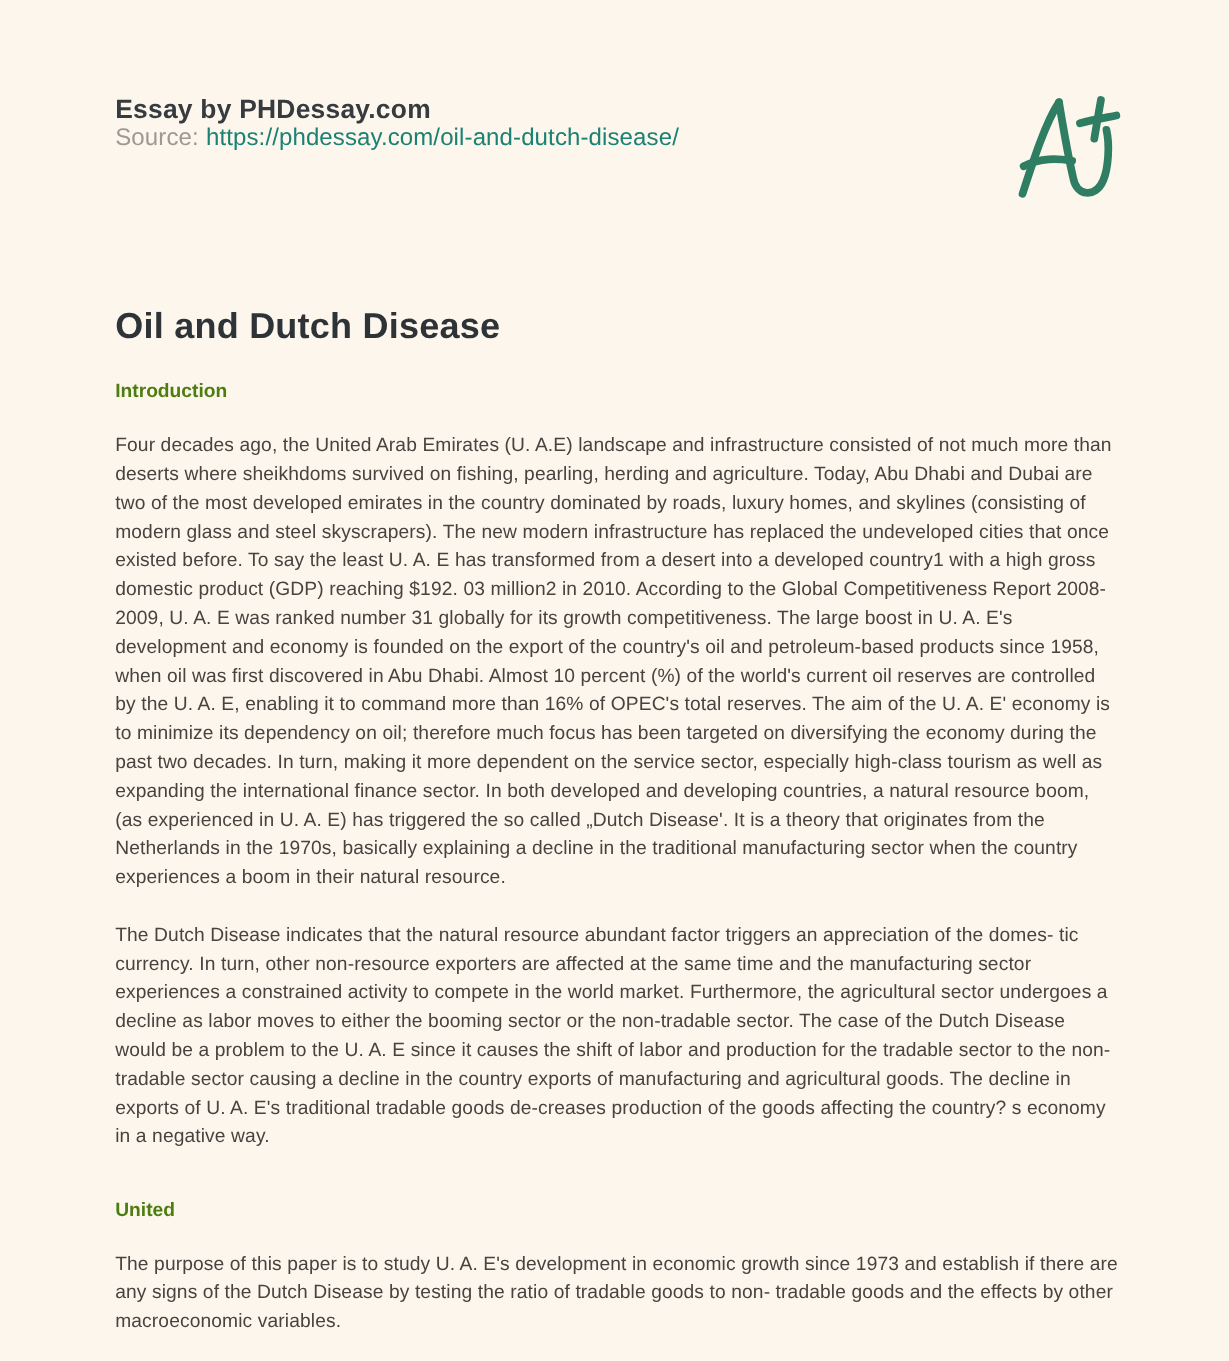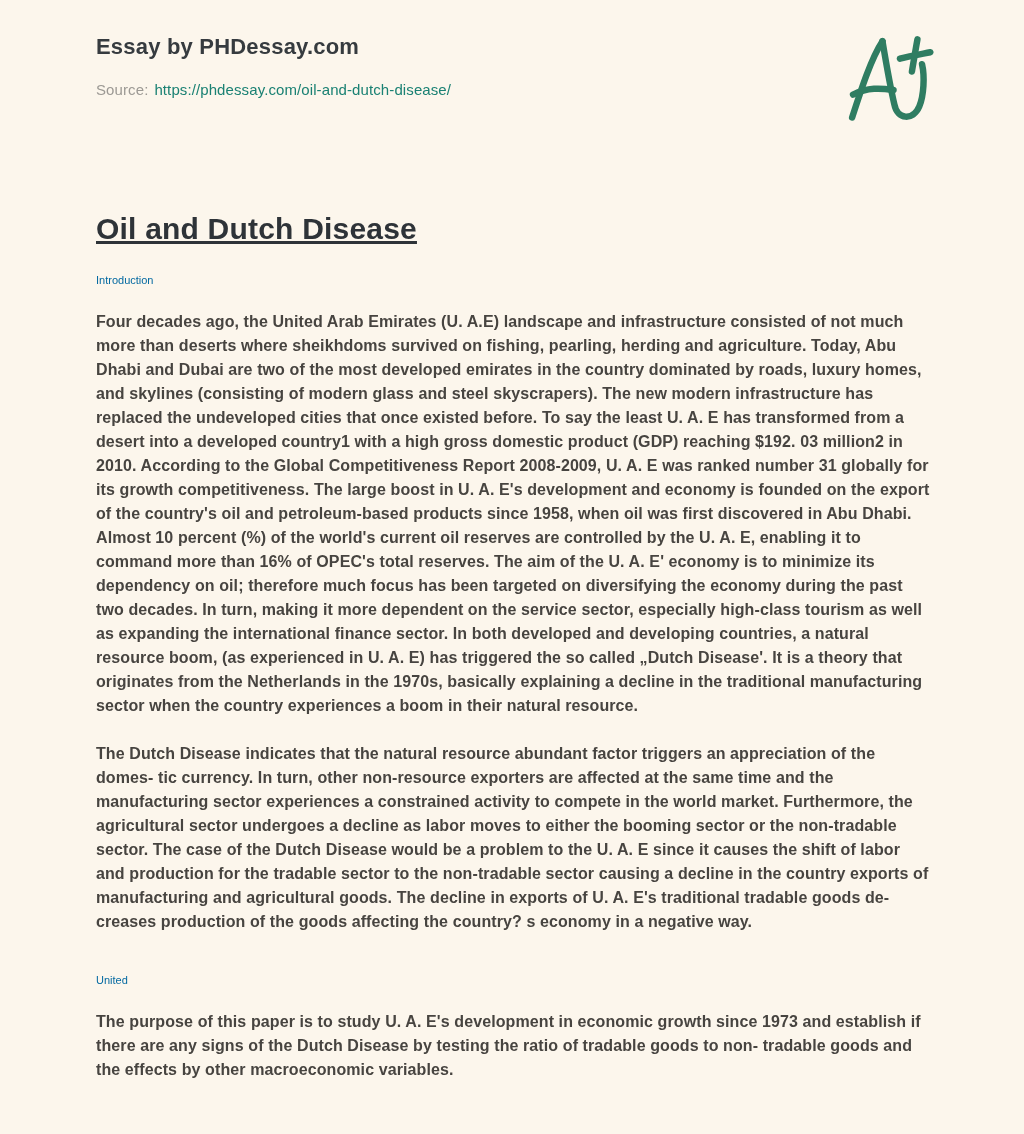--- a/index.html
+++ b/index.html
@@ -8,36 +8,35 @@
     background: #FCF6EC;
     font-family: "Liberation Sans", sans-serif;
   }
   body {
     width: 1024px;
     height: 1134px;
     overflow: hidden;
     position: relative;
   }
   .page {
-    padding: 34px 90px 0 96px;
+    padding: 78px 90px 0 96px;
   }
   .header {
     display: flex;
     justify-content: space-between;
     align-items: flex-start;
   }
   .brand {
     font-size: 22px;
     font-weight: 700;
     color: #363B3F;
     letter-spacing: 0.2px;
   }
   .source-line {
-    margin-top: 21px;
-    font-size: 15px;
+    font-size: 20px;
     letter-spacing: 0.1px;
   }
   .source-label {
     color: #9C9994;
     margin-right: 6px;
   }
   .source-link {
     color: #1A8173;
     text-decoration: none;
     cursor: pointer;
@@ -52,39 +51,37 @@
     width: 100%;
     height: 100%;
     display: block;
   }
   .title {
     margin: 84px 0 0 0;
     font-size: 30px;
     font-weight: 700;
     color: #2E3338;
     letter-spacing: 0.2px;
-    text-decoration: underline;
   }
   .section-heading {
-    font-size: 11px;
-    font-weight: 400;
-    color: #0369a1;
+    font-size: 16px;
+    font-weight: 700;
+    color: #4d7c0f;
     margin: 40px 0 24px 0;
   }
   .section.first .section-heading {
     margin-top: 28px;
   }
   .para {
     font-size: 16px;
     line-height: 24px;
     color: #474440;
     letter-spacing: 0.1px;
     margin: 0 0 24px 0;
     max-width: 836px;
-    font-weight: bold;
   }
 </style>
 </head>
 <body>
 
 <div class="page">
 
   <div class="header">
     <div class="header-left">
       <div class="brand">Essay by PHDessay.com</div>

